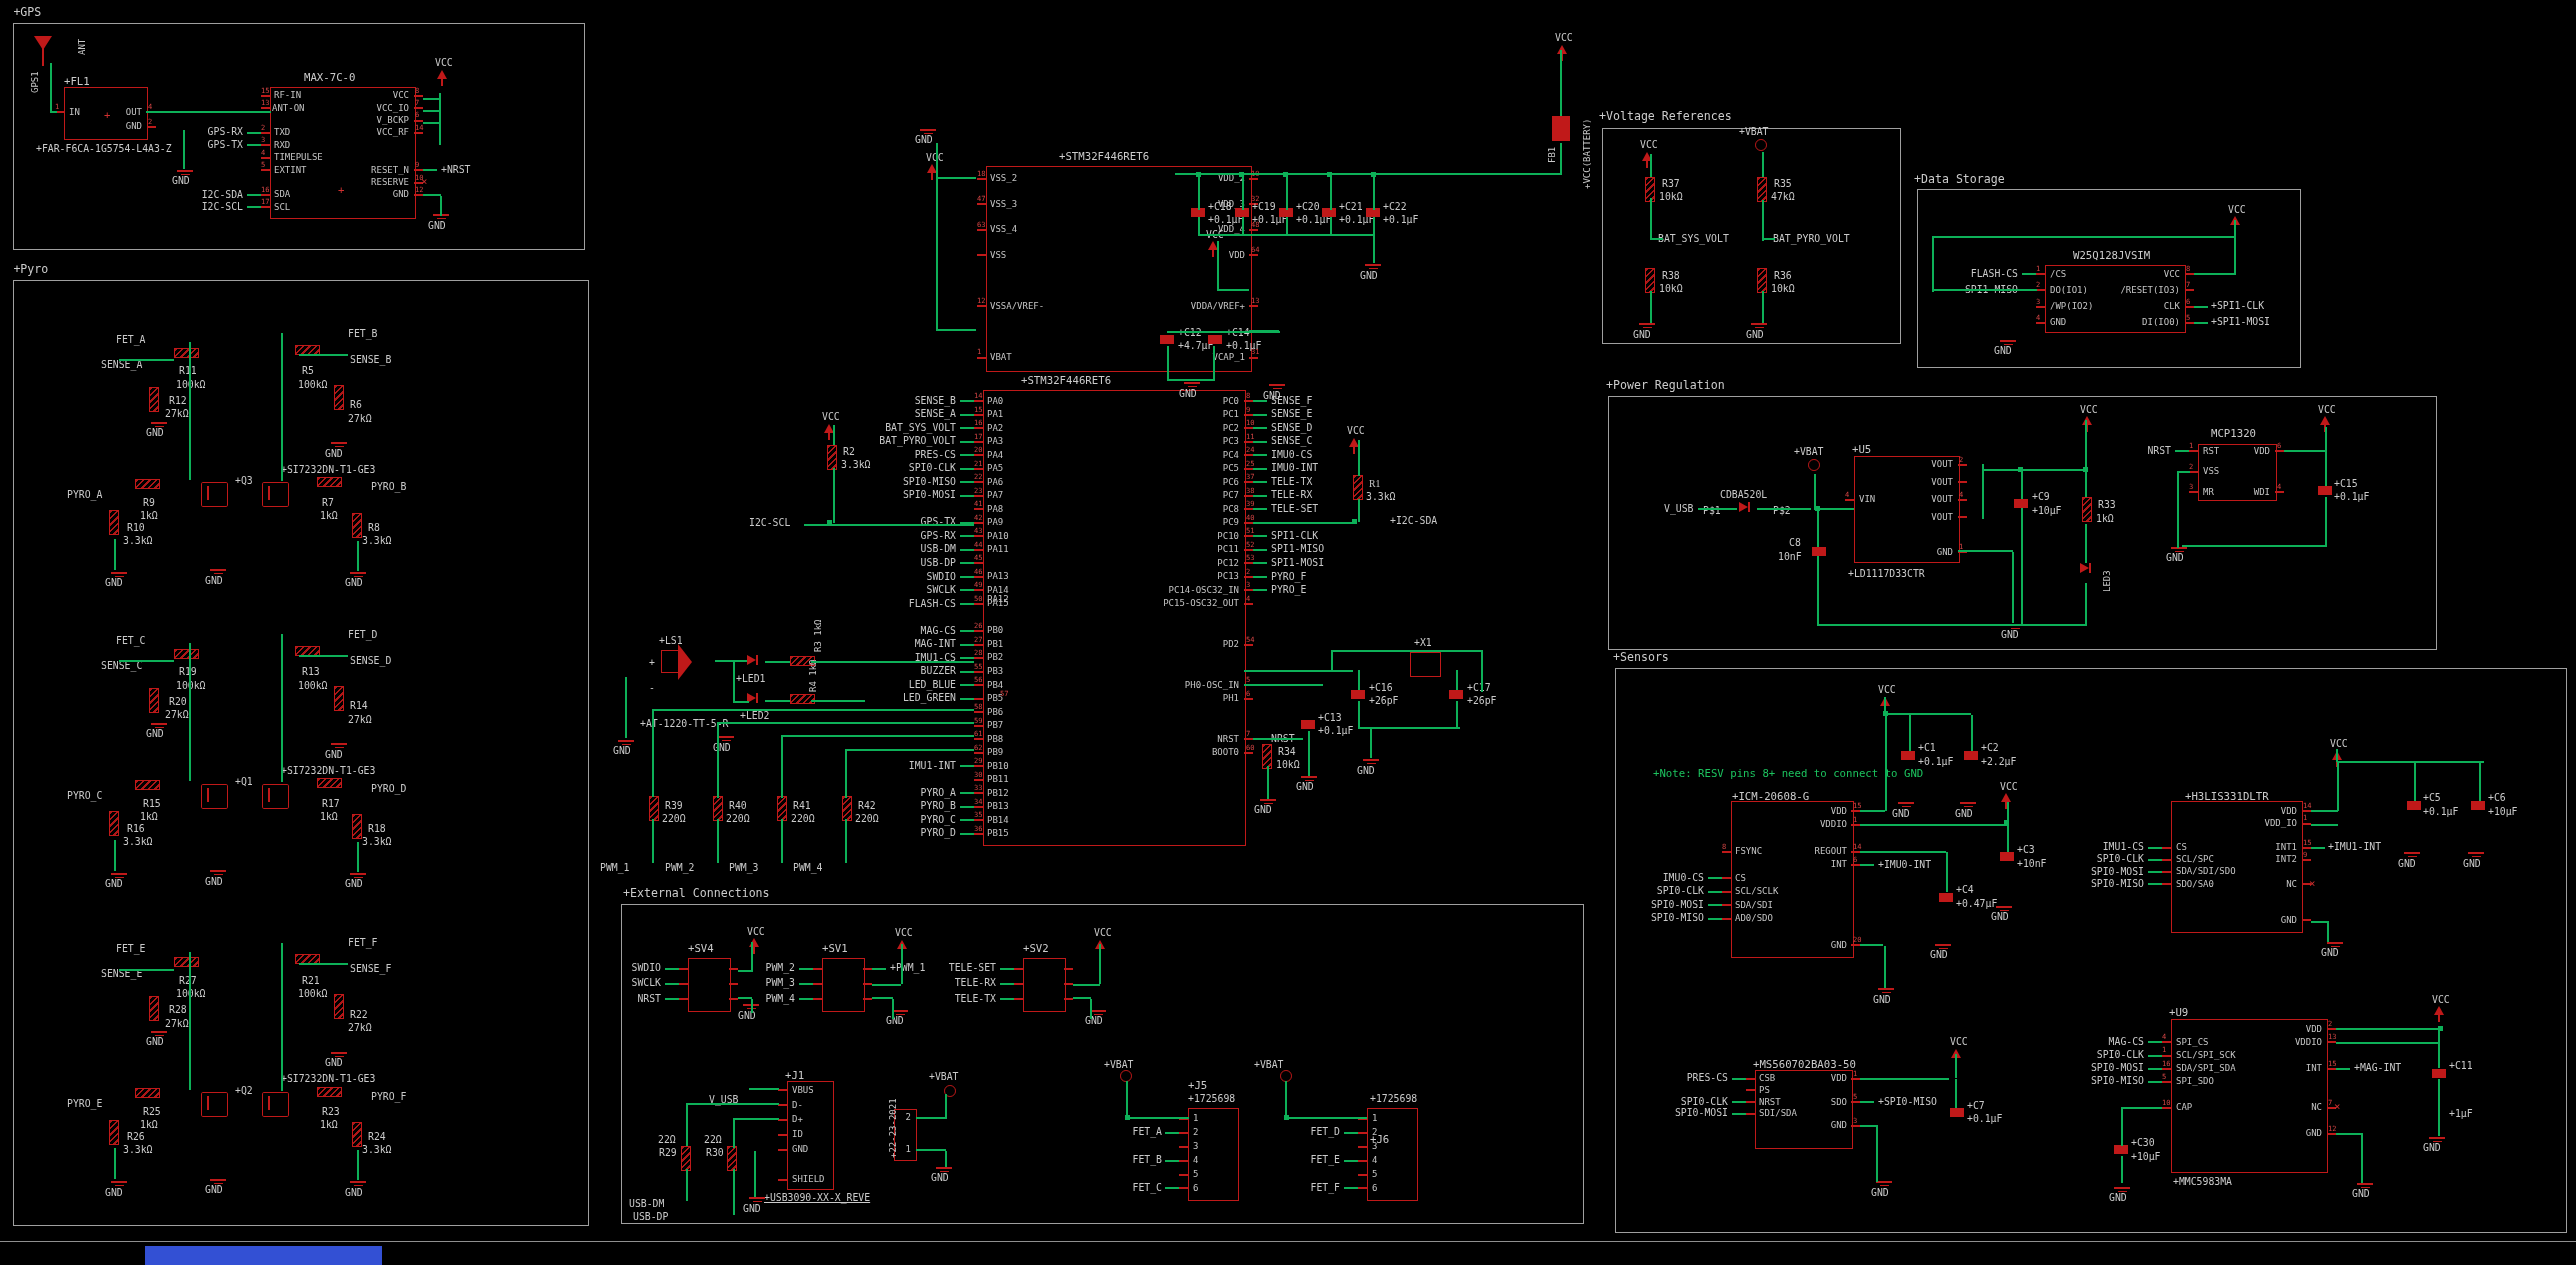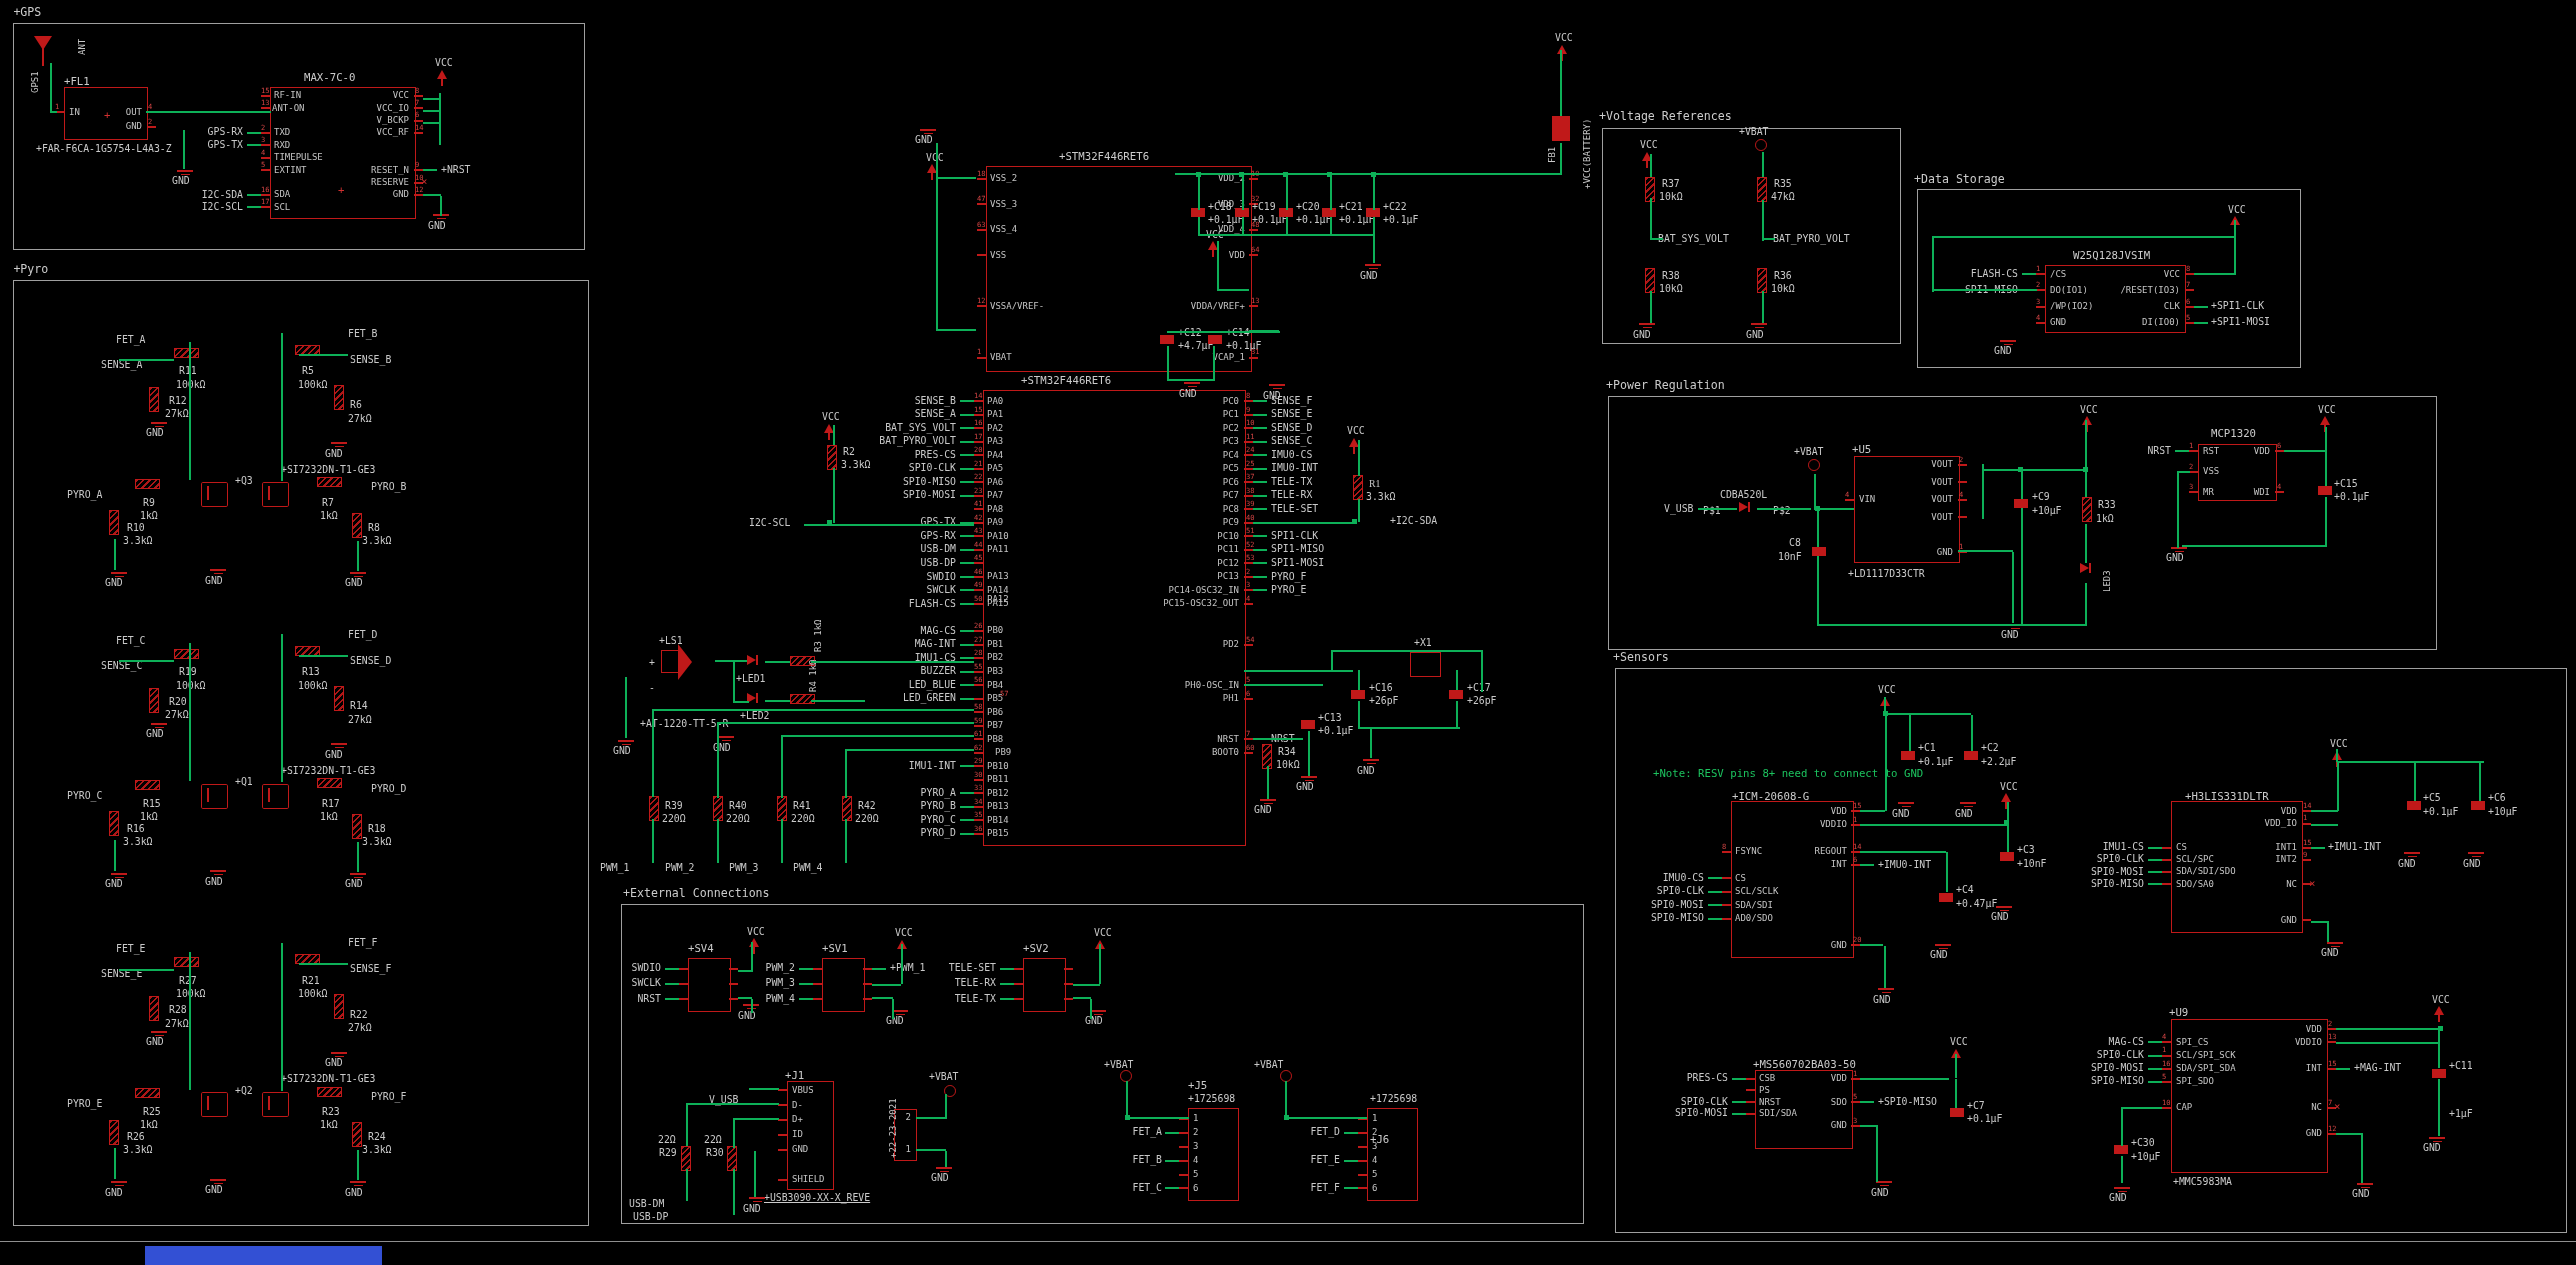--- a/index.html
+++ b/index.html
@@ -283,21 +283,21 @@
     <div class="pin-num" style="left: 974px; top: 703px;">58</div>
     <div class="pin-name" style="left: 987px; top: 708px;">PB6</div>
     <div class="stub" style="left: 974px; top: 725px; width: 9px; height: 1.8px;"></div>
     <div class="pin-num" style="left: 974px; top: 717px;">59</div>
     <div class="pin-name" style="left: 987px; top: 721px;">PB7</div>
     <div class="stub" style="left: 974px; top: 738px; width: 9px; height: 1.8px;"></div>
     <div class="pin-num" style="left: 974px; top: 730px;">61</div>
     <div class="pin-name" style="left: 987px; top: 735px;">PB8</div>
     <div class="stub" style="left: 974px; top: 752px; width: 9px; height: 1.8px;"></div>
     <div class="pin-num" style="left: 974px; top: 744px;">62</div>
-    <div class="pin-name" style="left: 987px; top: 748px; margin-left: 8px;">PB9</div>
+    <div class="pin-name" style="left: 987px; top: 748px;">PB9</div>
     <div class="stub" style="left: 974px; top: 765px; width: 9px; height: 1.8px;"></div>
     <div class="pin-num" style="left: 974px; top: 757px;">29</div>
     <div class="pin-name" style="left: 987px; top: 762px;">PB10</div>
     <div class="netwire wire" style="left: 960px; top: 765px; width: 14.3px; height: 1.8px;"></div>
     <div class="net" style="left: 956px; top: 761px; transform: translateX(-100%);">IMU1-INT</div>
     <div class="stub" style="left: 974px; top: 779px; width: 9px; height: 1.8px;"></div>
     <div class="pin-num" style="left: 974px; top: 771px;">30</div>
     <div class="pin-name" style="left: 987px; top: 775px;">PB11</div>
     <div class="stub" style="left: 974px; top: 792px; width: 9px; height: 1.8px;"></div>
     <div class="pin-num" style="left: 974px; top: 784px;">33</div>

